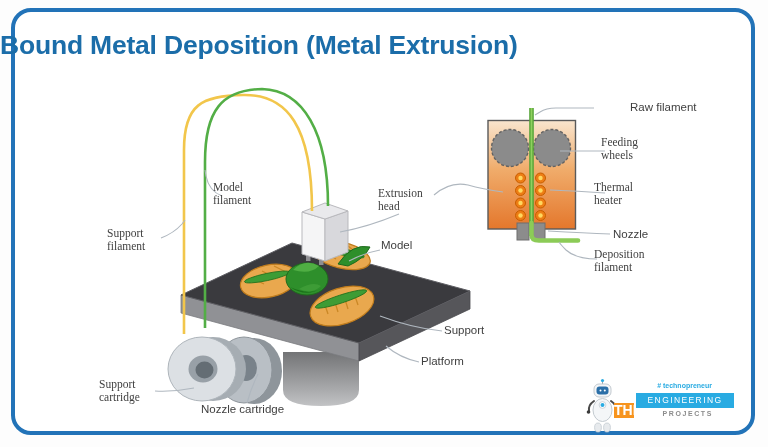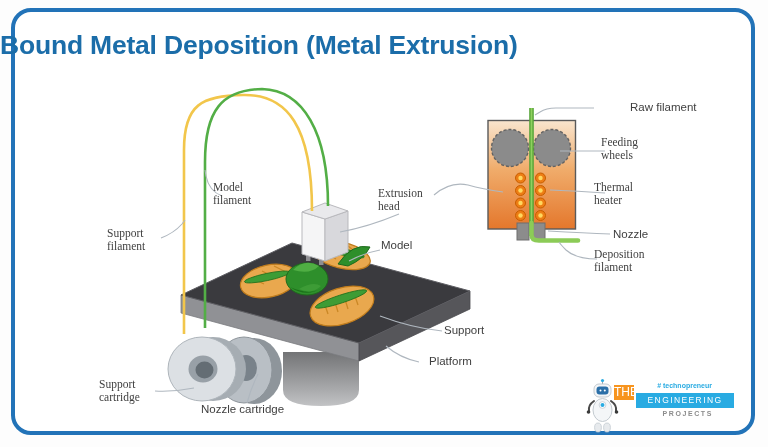--- a/index.html
+++ b/index.html
@@ -13,33 +13,33 @@
          letter-spacing:-0.2px;}
   svg.art{position:absolute;left:0;top:0;}
   .dlabel{position:absolute;font-size:11.5px;line-height:1.16;
           color:var(--label-text,#3F3F3F);white-space:pre-line;}
   .c{font-family:Liberation Serif, serif;}
   .lbl-support-filament{left:107px;top:227px;width:60px;}
   .lbl-model-filament{left:213px;top:181px;width:60px;}
   .lbl-extrusion-head{left:378px;top:187px;width:62px;}
   .lbl-model{left:381px;top:239px;width:42px;}
   .lbl-support{left:444px;top:324px;width:48px;}
-  .lbl-platform{left:421px;top:355px;width:50px;margin-left:8px;}
+  .lbl-platform{left:421px;top:355px;width:50px;}
   .lbl-support-cartridge{left:99px;top:378px;width:60px;}
   .lbl-model-cartridge{left:201px;top:403px;width:92px;}
   .lbl-raw-filament{left:597px;top:101px;width:72px;margin-left:33px;}
   .lbl-feeding-wheels{left:601px;top:136px;width:62px;}
   .lbl-thermal-heater{left:594px;top:181px;width:62px;}
   .lbl-nozzle{left:613px;top:228px;width:42px;}
   .lbl-deposited-filament{left:594px;top:248px;width:68px;}
   .logo-hash{position:absolute;left:640px;top:382px;width:72px;text-align:right;
              font-size:7px;font-weight:bold;color:var(--logo-blue,#29ABE2);}
-  .logo-the{position:absolute;left:614px;top:385px;width:20px;height:15px;
-            background:var(--logo-orange,#F7941E);color:#fff;font-size:12px;
-            font-weight:normal;line-height:15px;text-align:center;}
+  .logo-the{position:absolute;left:614px;top:403px;width:20px;height:15px;
+            background:var(--logo-orange,#F7941E);color:#fff;font-size:14px;
+            font-weight:bold;line-height:15px;text-align:center;}
   .logo-eng{position:absolute;left:636px;top:393px;width:98px;height:15px;
             background:var(--logo-blue,#29ABE2);color:#fff;font-size:8.5px;
             font-weight:normal;letter-spacing:1.4px;line-height:15px;text-align:center;}
   .logo-projects{position:absolute;left:640px;top:410px;width:73px;text-align:right;
             font-size:7px;font-weight:bold;letter-spacing:1.6px;
             color:var(--logo-projects-gray,#8C8C8C);}
 </style>
 </head>
 <body>
 

